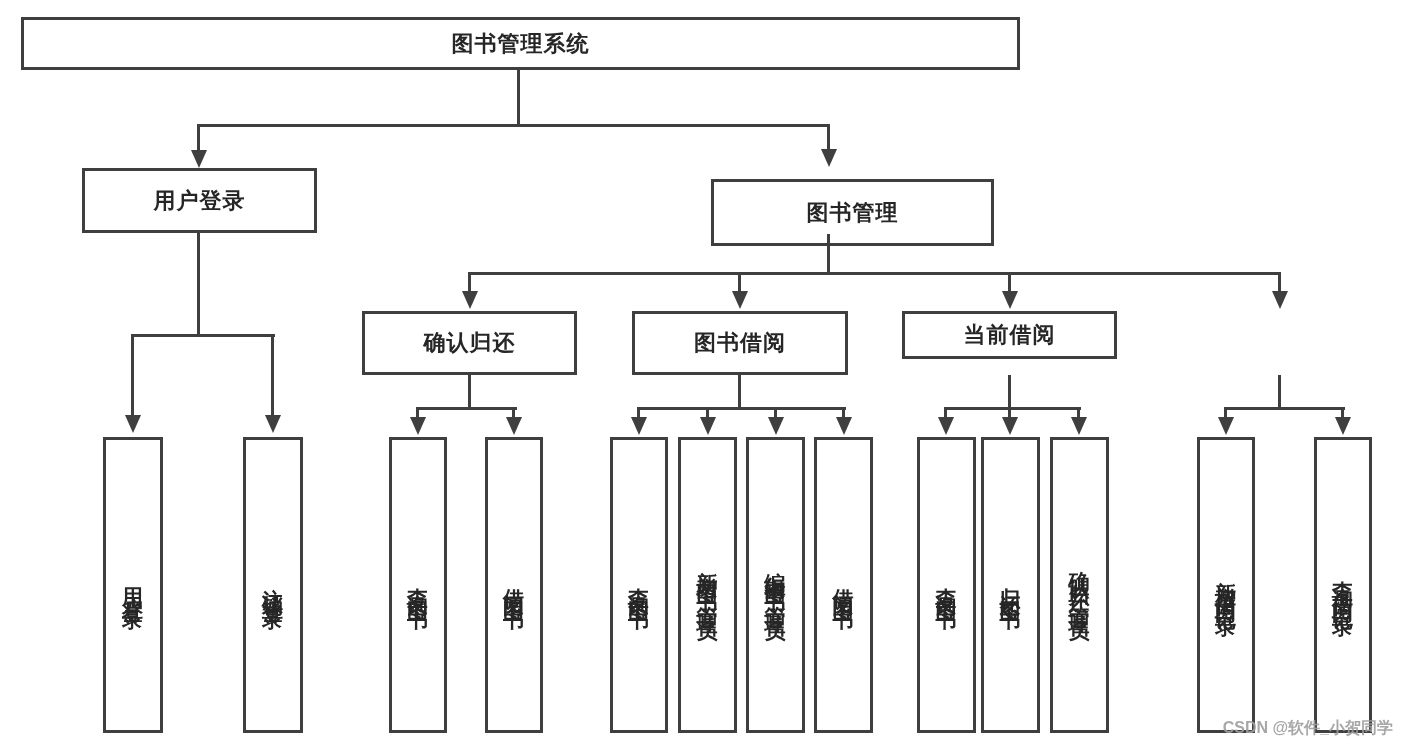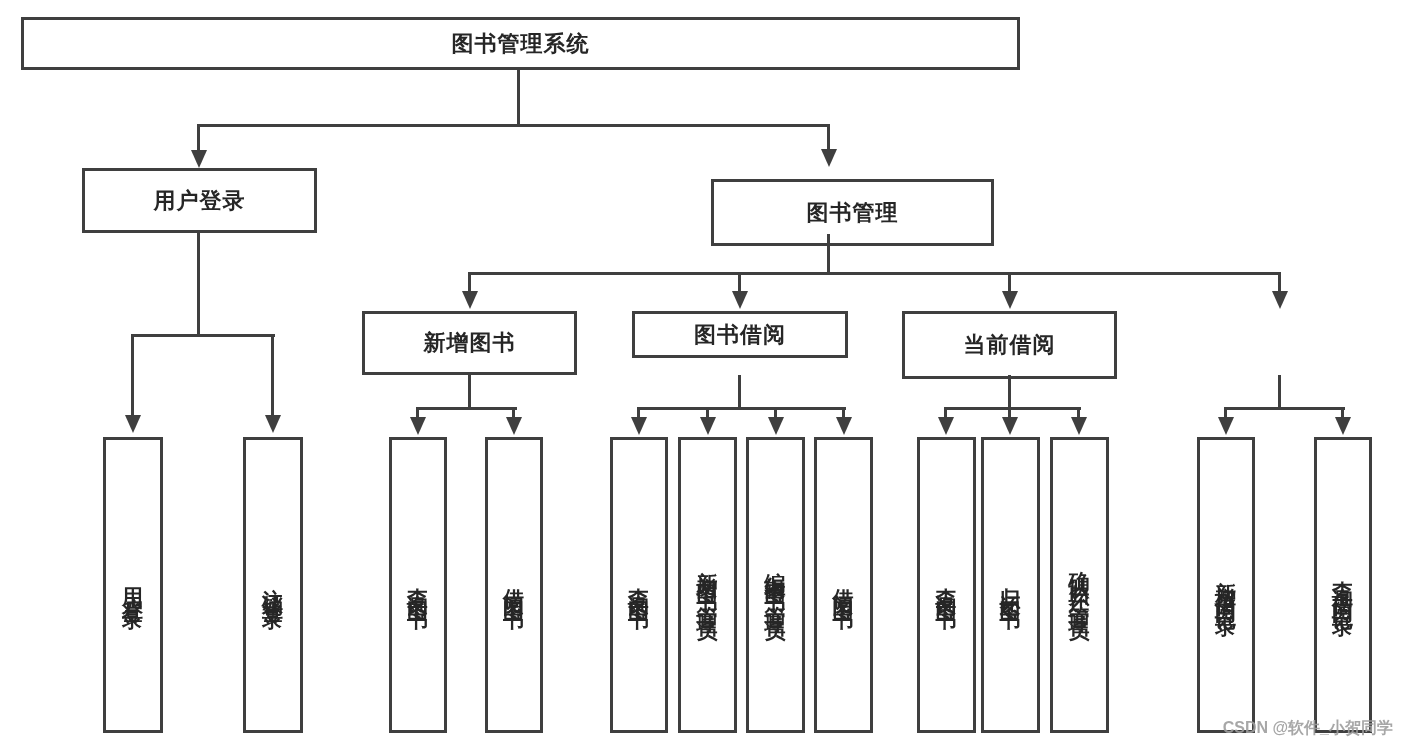--- a/index.html
+++ b/index.html
@@ -95,26 +95,26 @@
   <div class="ln" style="left:468px;top:272px;width:3px;height:19px;"></div>
   <div class="arr" style="left:462px;top:291px;"></div>
   <div class="ln" style="left:738px;top:272px;width:3px;height:19px;"></div>
   <div class="arr" style="left:732px;top:291px;"></div>
   <div class="ln" style="left:1008px;top:272px;width:3px;height:19px;"></div>
   <div class="arr" style="left:1002px;top:291px;"></div>
   <div class="ln" style="left:1278px;top:272px;width:3px;height:19px;"></div>
   <div class="arr" style="left:1272px;top:291px;"></div>
 
   <div class="box h" style="left:362px;top:311px;width:215px;height:64px;">
-    <span class="lbl">新增图书</span>
+    <span class="lbl">确认归还</span>
   </div>
-  <div class="box h" style="left:632px;top:311px;width:216px;height:47px;">
+  <div class="box h" style="left:632px;top:311px;width:216px;height:64px;">
     <span class="lbl">图书借阅</span>
   </div>
-  <div class="box h" style="left:902px;top:311px;width:215px;height:68px;">
+  <div class="box h" style="left:902px;top:311px;width:215px;height:48px;">
     <span class="lbl">当前借阅</span>
   </div>
 
   <div class="ln" style="left:468px;top:375px;width:3px;height:32px;"></div>
   <div class="ln" style="left:416px;top:407px;width:101px;height:3px;"></div>
   <div class="ln" style="left:416px;top:407px;width:3px;height:10px;"></div>
   <div class="arr" style="left:410px;top:417px;"></div>
   <div class="ln" style="left:512px;top:407px;width:3px;height:10px;"></div>
   <div class="arr" style="left:506px;top:417px;"></div>
 

